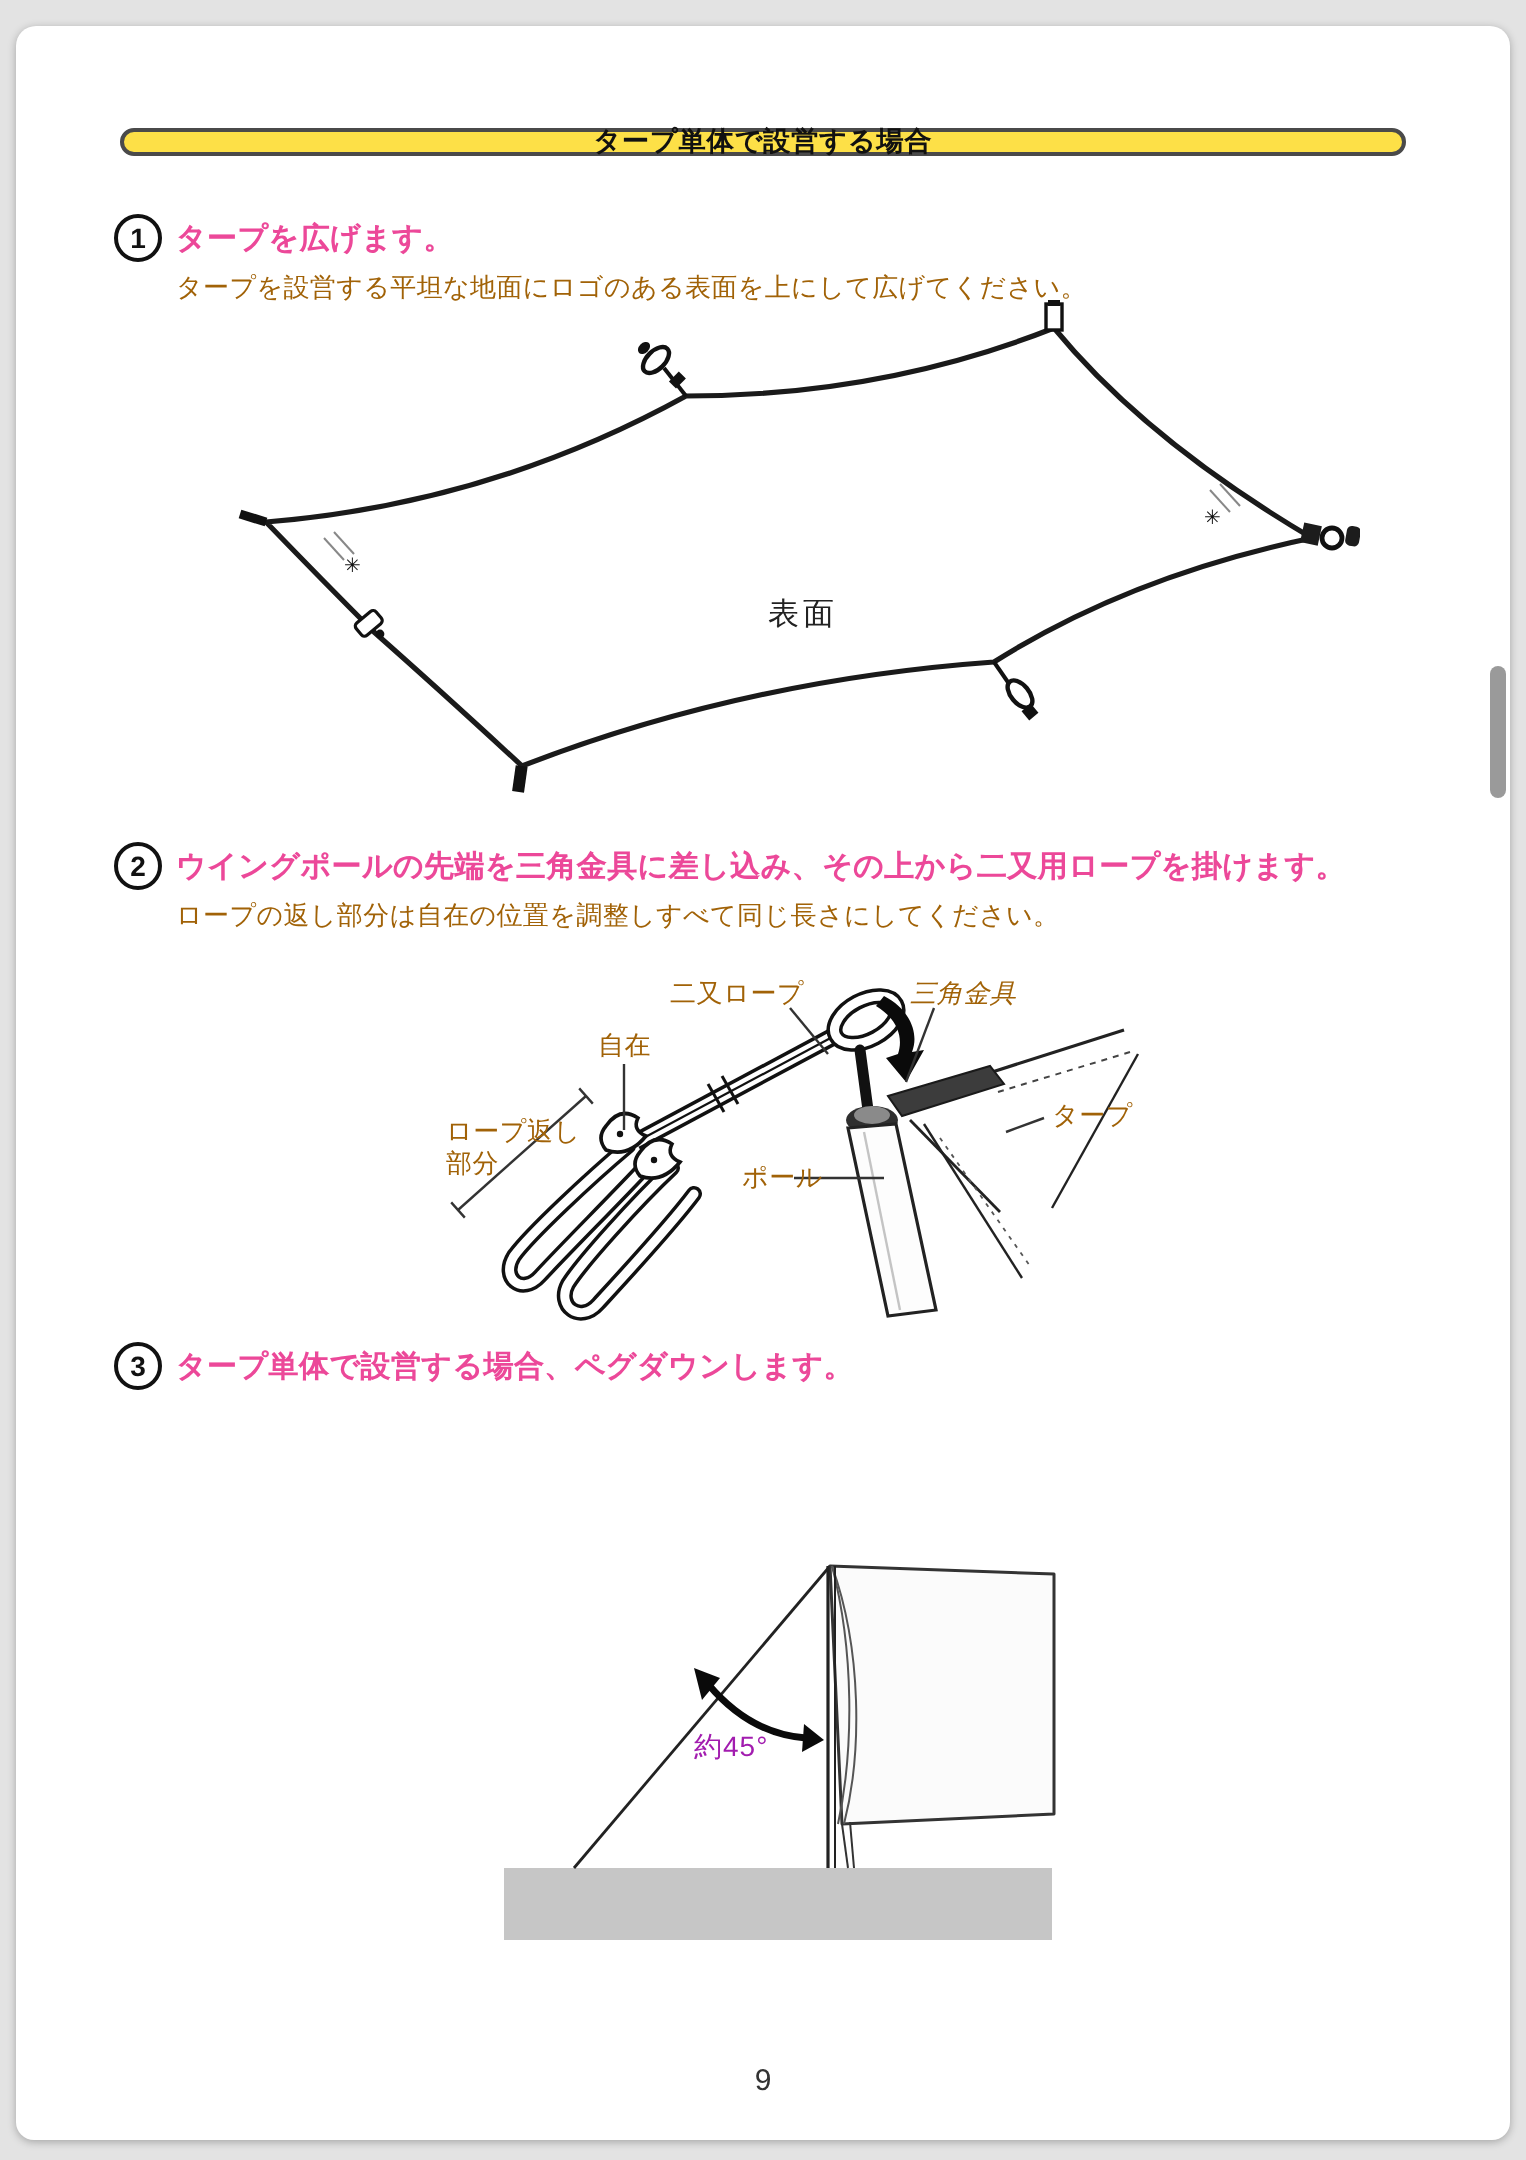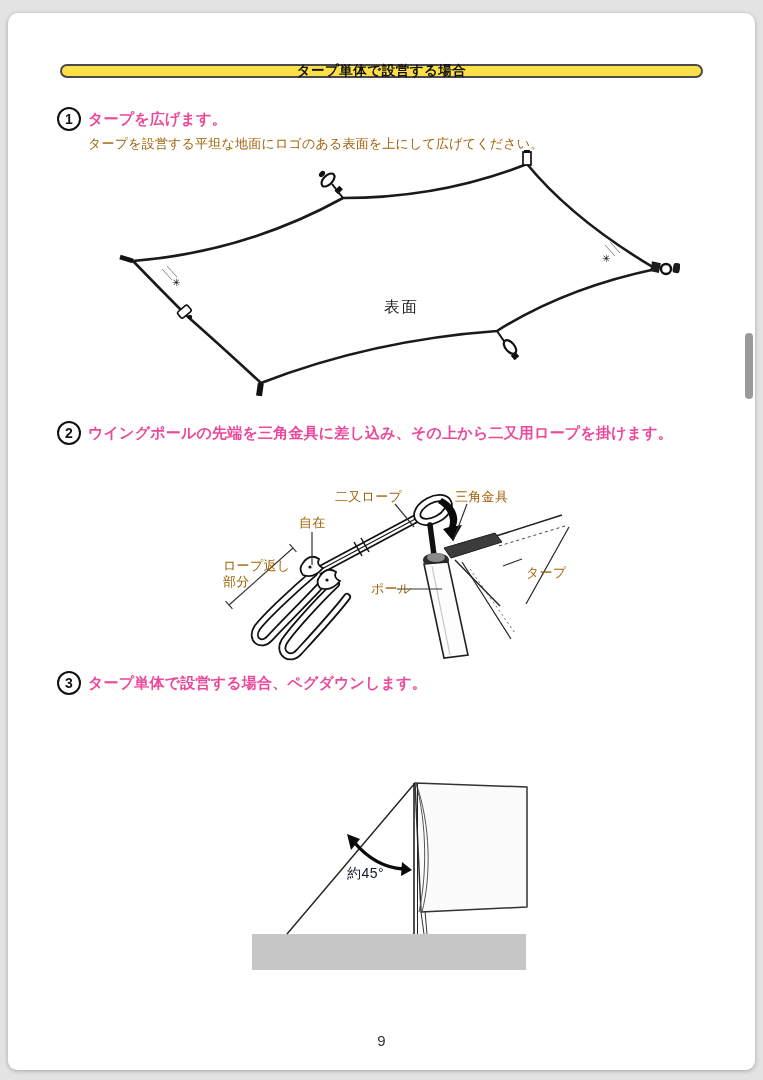--- a/index.html
+++ b/index.html
@@ -36,21 +36,21 @@
   .fig{position:absolute;}
   .fig svg{position:absolute;left:0;top:0;}
   .fig-label{
     position:absolute;font-size:13px;color:#a16207;white-space:nowrap;letter-spacing:0.3px;
   }
   .fig-label.center2{text-align:left;white-space:normal;line-height:16px;}
   .surface-label{
     position:absolute;font-size:15.5px;color:#222;letter-spacing:2px;
   }
   .angle-label{
-    position:absolute;font-size:14px;color:#0f172a;letter-spacing:0.5px;
+    position:absolute;font-size:14px;color:#a21caf;letter-spacing:0.5px;
   }
   .page-number{
     position:absolute;left:0;right:0;top:1019px;text-align:center;
     font-size:15px;color:#333;
   }
   .scrollbar-thumb{
     position:absolute;left:745px;top:333px;width:8px;height:66px;
     background:#9a9a9a;border-radius:4px;
   }
 </style>
@@ -112,20 +112,21 @@
       </g>
       <text x="502" y="112" font-size="10" fill="#111">✳</text>
     </svg>
     <div class="surface-label" style="left:284px;top:99px;margin-top:48px;">表面</div>
   </div>
 
   <div class="step-circle" style="left:49px;top:408px;">
     <span>2</span>
   </div>
   <div class="step-title" style="top:411px;">ウイングポールの先端を三角金具に差し込み、その上から二又用ロープを掛けます。</div>
+  <div class="step-body" style="top:435px;">ロープの返し部分は自在の位置を調整しすべて同じ長さにしてください。</div>
 
   <div class="fig" style="left:207px;top:472px;width:360px;height:180px;">
     <svg width="360" height="180" viewBox="0 0 360 180">
 
       <polygon points="236,72 282,50 348,28 354,42 310,120 295,155" fill="#ffffff"></polygon>
       <line x1="278" y1="52" x2="347" y2="30" stroke="#222" stroke-width="1.6"></line>
       <line x1="284" y1="61" x2="350" y2="41" stroke="#444" stroke-width="1" stroke-dasharray="3,3"></line>
       <line x1="240" y1="75" x2="285" y2="121" stroke="#222" stroke-width="1.4"></line>
       <line x1="247" y1="77" x2="296" y2="154" stroke="#222" stroke-width="1.2"></line>
       <line x1="354" y1="42" x2="311" y2="119" stroke="#222" stroke-width="1.2"></line>
@@ -172,28 +173,28 @@
         <line x1="252" y1="19" x2="238" y2="56"></line>
         <line x1="97" y1="47" x2="97" y2="80"></line>
         <line x1="78" y1="63" x2="14" y2="120"></line>
         <line x1="74.6" y1="59.2" x2="81.4" y2="66.8"></line>
         <line x1="10.6" y1="116.2" x2="17.4" y2="123.8"></line>
         <line x1="182" y1="104" x2="227" y2="104"></line>
         <line x1="307" y1="74" x2="288" y2="81"></line>
       </g>
     </svg>
     <div class="fig-label" style="left:120px;top:3px;">二又ロープ</div>
-    <div class="fig-label" style="left:240px;top:3px;">三角金具</div>
+    <div class="fig-label" style="left:240px;top:3px;font-style:italic;">三角金具</div>
     <div class="fig-label" style="left:84px;top:29px;">自在</div>
     <div class="fig-label center2" style="left:8px;top:73px;width:72px;">
       <span>ロープ返し</span><br>
       <span>部分</span>
     </div>
     <div class="fig-label" style="left:156px;top:95px;">ポール</div>
-    <div class="fig-label" style="left:311px;top:79px;">タープ</div>
+    <div class="fig-label" style="left:311px;top:64px;">タープ</div>
   </div>
 
   <div class="step-circle" style="left:49px;top:658px;">
     <span>3</span>
   </div>
   <div class="step-title" style="top:661px;">タープ単体で設営する場合、ペグダウンします。</div>
 
   <div class="fig" style="left:242px;top:752px;width:290px;height:210px;">
     <svg width="290" height="210" viewBox="0 0 290 210">
 

